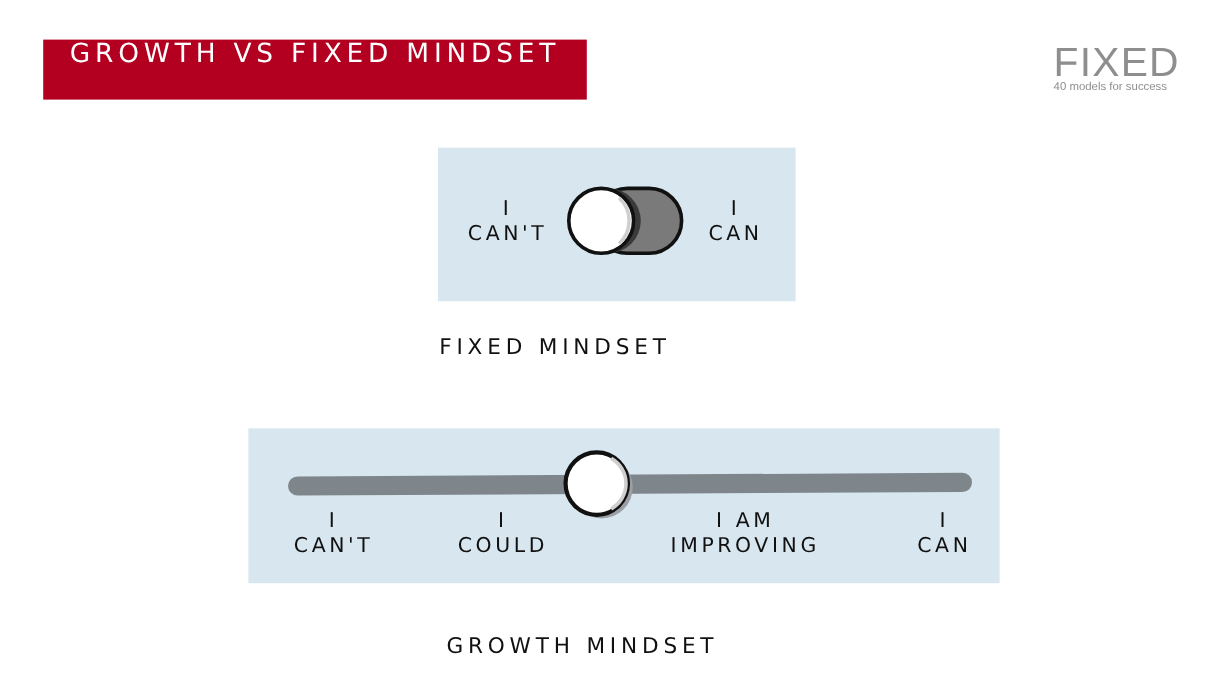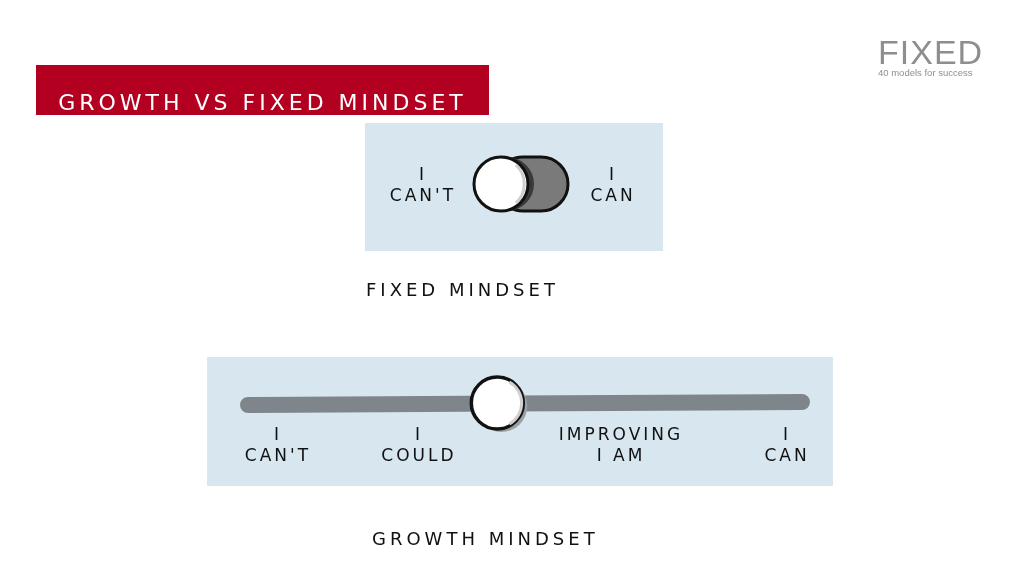--- a/index.html
+++ b/index.html
@@ -9,22 +9,22 @@
   }
   .hand {
     font-family: "DejaVu Sans", sans-serif;
     font-weight: normal;
     letter-spacing: 3px;
     text-transform: uppercase;
   }
   .title-banner {
     position: absolute; left: 36px; top: 33px; width: 453px; height: 50px;
     background: #b30021; color: #fff;
-    display: flex; align-items: flex-end; justify-content: center;
-    font-size: 22px; letter-spacing: 4px; margin-top: 32px;
+    display: flex; align-items: flex-start; justify-content: center;
+    font-size: 22px; letter-spacing: 4px;
   }
   .logo { position: absolute; left: 878px; top: 36px; width: 110px; }
   .logo-main { font-family: "Liberation Sans", sans-serif; font-size: 34px; color: #8e8e8e; font-weight: normal; letter-spacing: 1px; line-height: 32px; }
   .logo-sub { font-family: "Liberation Sans", sans-serif; font-size: 9.5px; color: #8e8e8e; line-height: 10px; margin-top: 0px; }
 
   .panel { position: absolute; background: #d8e7ef; }
   .panel-fixed { left: 365px; top: 123px; width: 298px; height: 128px; }
   .panel-growth { left: 207px; top: 357px; width: 626px; height: 129px; }
 
   .label-block { position: absolute; text-align: center; font-size: 17px; line-height: 21px; letter-spacing: 3px; }
@@ -79,21 +79,21 @@
 
 <div class="label-block hand" style="left:236px; top:424px; width:84px;">
   <span class="small">I</span>
   <span class="small">CAN'T</span>
 </div>
 <div class="label-block hand" style="left:376px; top:424px; width:86px;">
   <span class="small">I</span>
   <span class="small">COULD</span>
 </div>
 <div class="label-block hand" style="left:553px; top:424px; width:136px;">
+  <span class="small">I AM</span>
   <span class="small">IMPROVING</span>
-  <span class="small">I AM</span>
 </div>
 <div class="label-block hand" style="left:752px; top:424px; width:70px;">
   <span class="small">I</span>
   <span class="small">CAN</span>
 </div>
 
 <div class="caption caption-growth hand">GROWTH MINDSET</div>
 
 </body></html>

